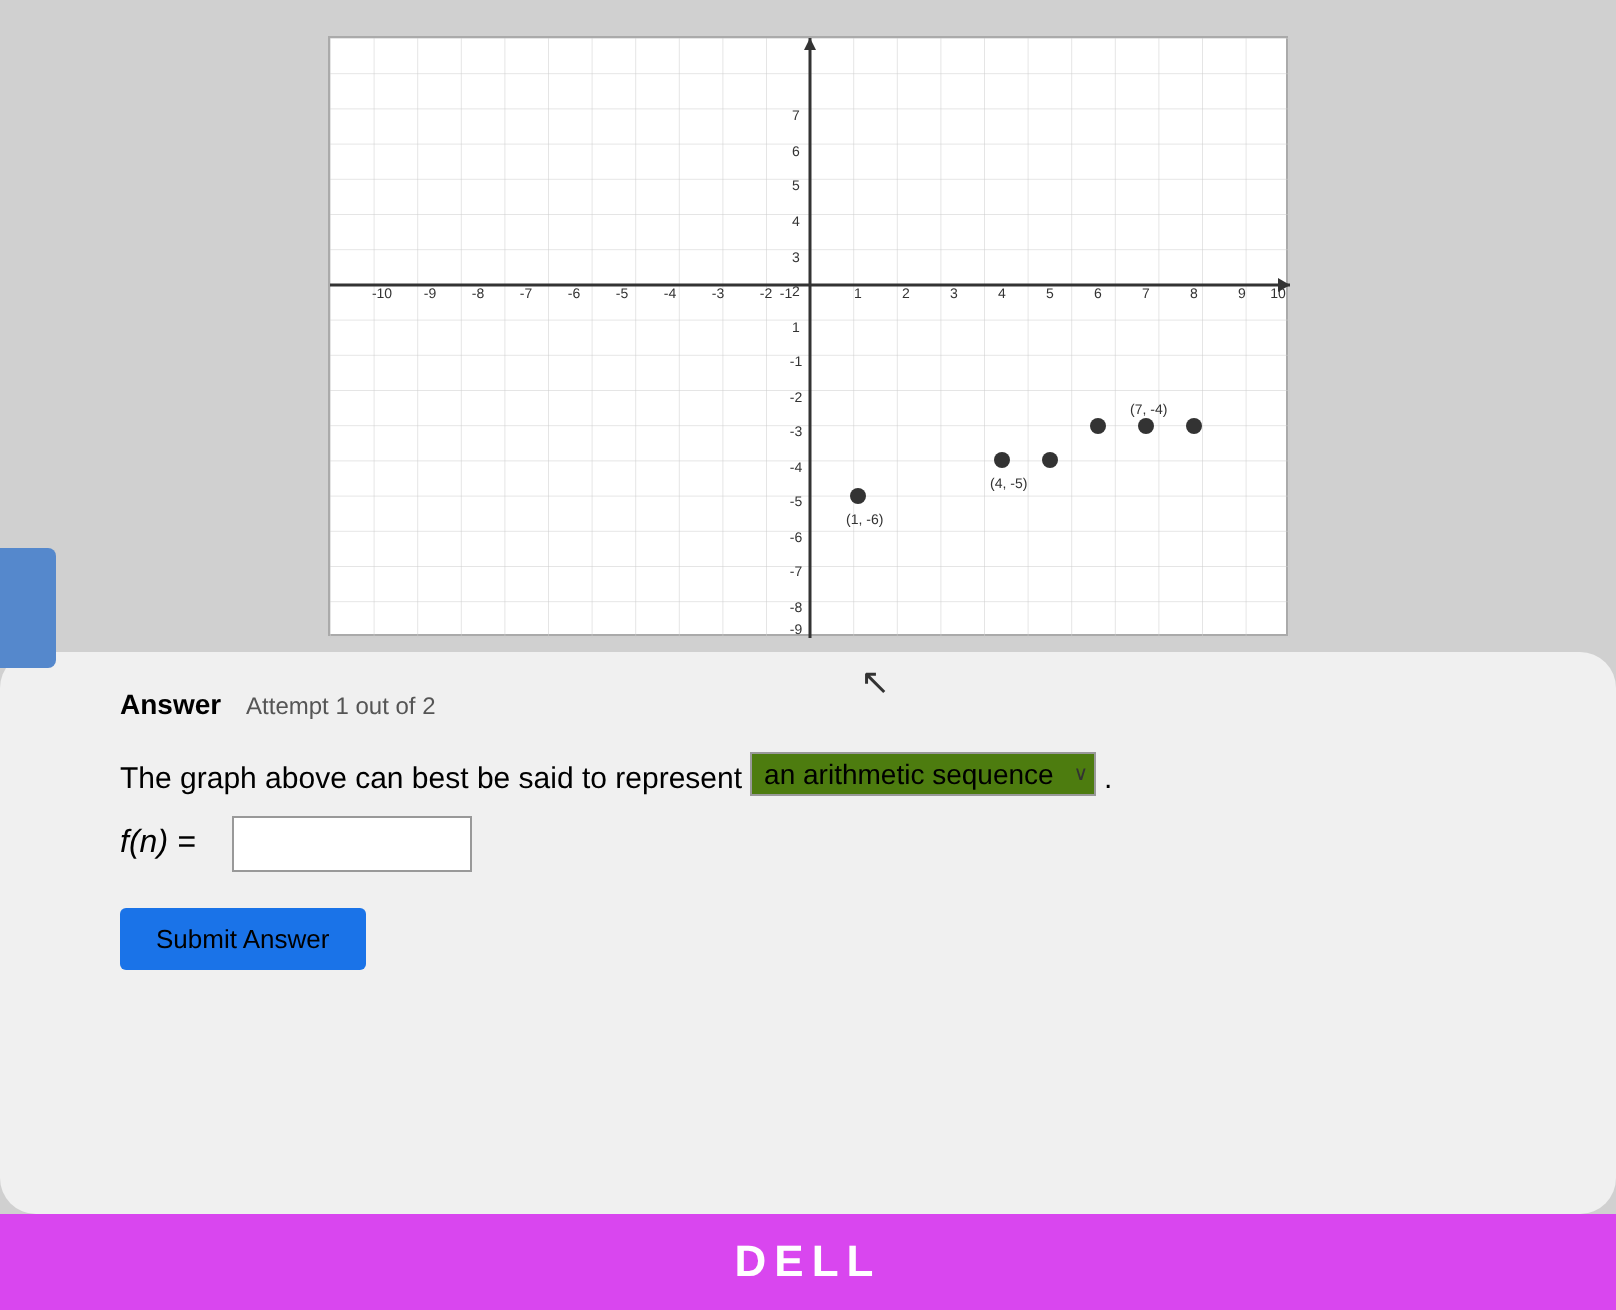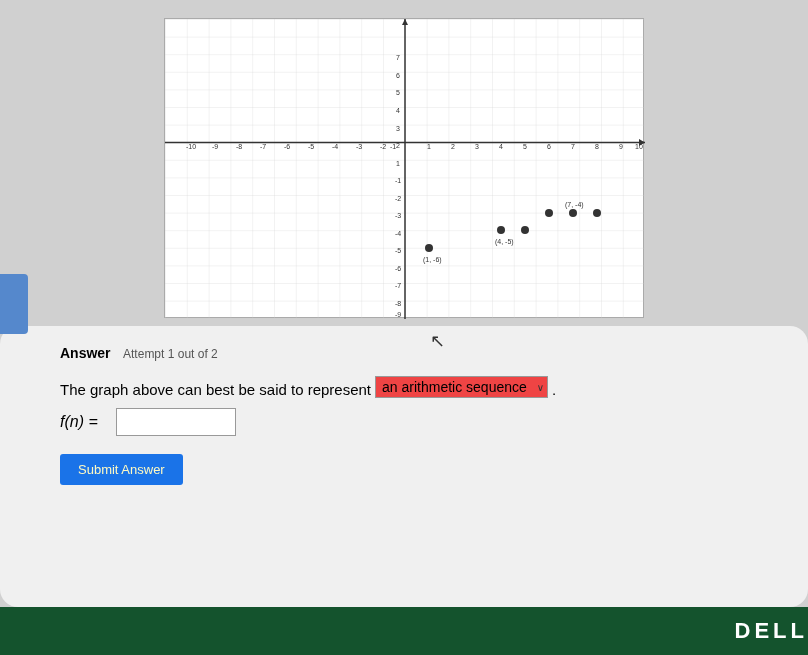--- a/index.html
+++ b/index.html
@@ -60,21 +60,21 @@
       margin-top: 14px;
       margin-bottom: 10px;
       display: flex;
       align-items: flex-end;
       flex-wrap: wrap;
       gap: 4px;
     }
 
     .dropdown-select {
       border: 1px solid #999;
-      background: #ef4444;
+      background: #4d7c0f;
       padding: 2px 20px 2px 6px;
       font-size: 14px;
       appearance: none;
       -webkit-appearance: none;
       cursor: pointer;
       position: relative;
     }
 
     .dropdown-wrapper {
       position: relative;
@@ -107,34 +107,34 @@
     .fn-input {
       border: 1px solid #999;
       width: 120px;
       height: 28px;
       padding: 2px 6px;
       font-size: 14px;
     }
 
     .submit-btn {
       background: #1a73e8;
-      color: #fef9c3;
+      color: #000000;
       border: none;
       padding: 8px 18px;
       font-size: 13px;
       cursor: pointer;
       border-radius: 3px;
     }
 
     .bottom-bar {
-      background: #14532d;
+      background: #d946ef;
       height: 48px;
       display: flex;
       align-items: center;
-      justify-content: flex-end;
+      justify-content: center;
     }
 
     .dell-logo {
       color: white;
       font-size: 22px;
       font-weight: bold;
       letter-spacing: 4px;
     }
 
     

